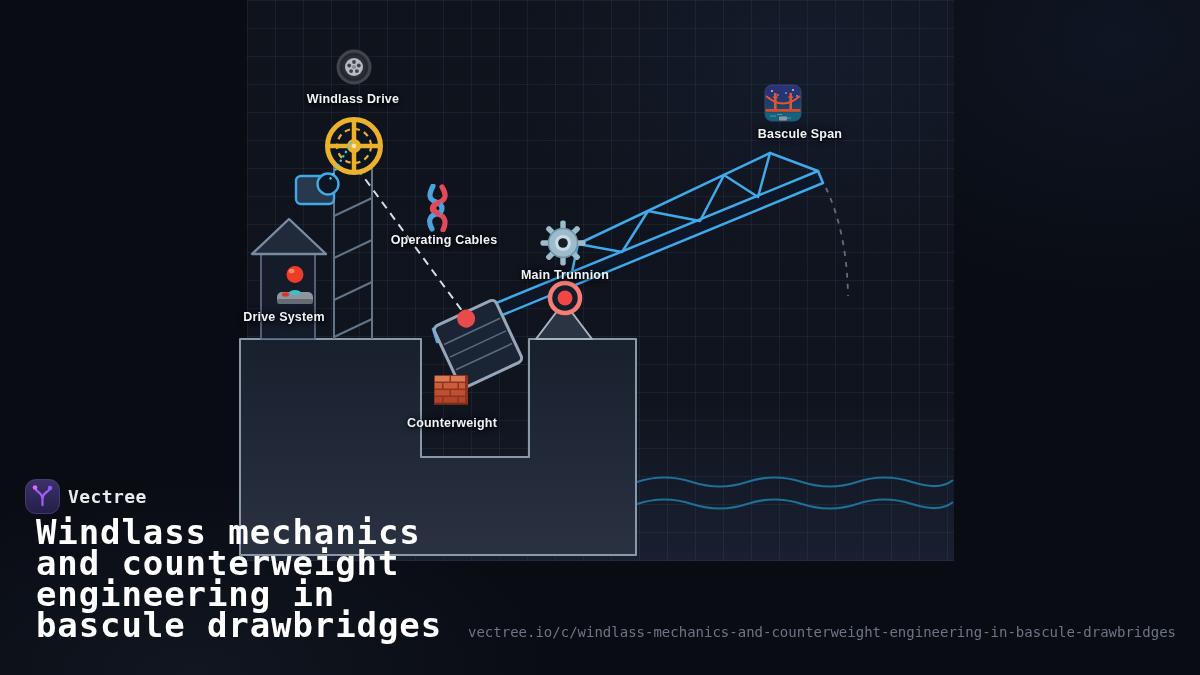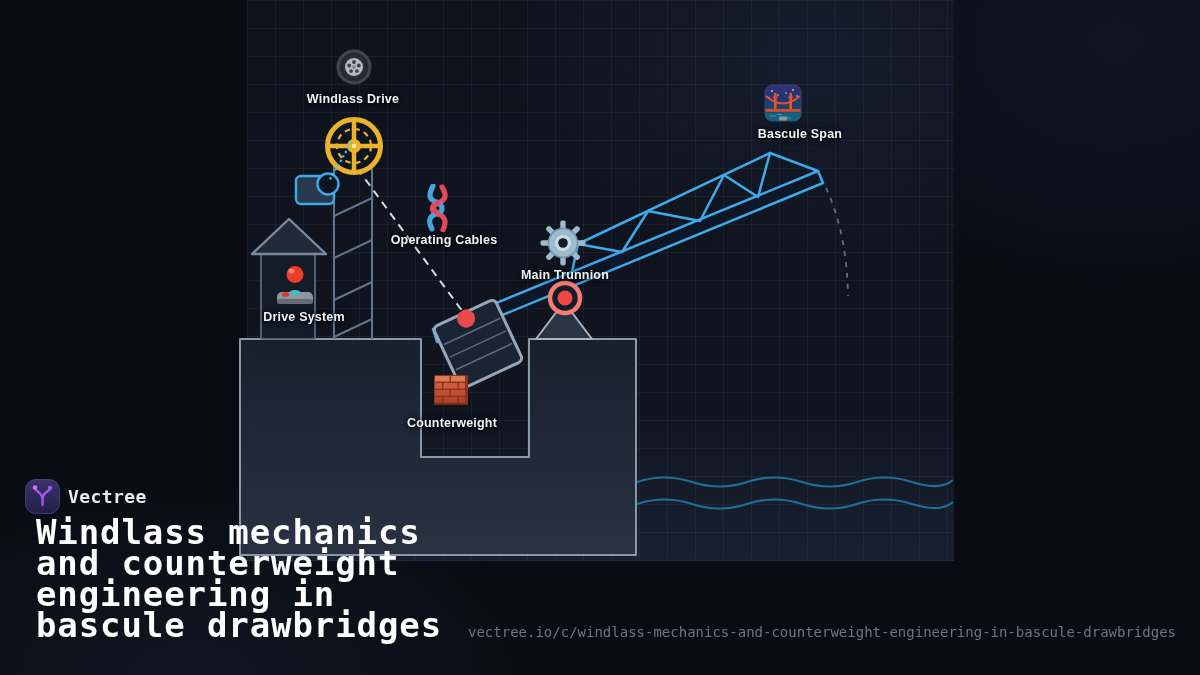--- a/index.html
+++ b/index.html
@@ -221,21 +221,21 @@
         <rect x="3" y="26" width="7" height="5.5" fill="#b0452a"></rect>
           <rect x="11.5" y="26" width="14" height="5.5" fill="#b0452a"></rect>
           <rect x="27" y="26" width="6" height="5.5" fill="#b0452a"></rect>
       </g>
       <rect x="2" y="32.5" width="34" height="1.5" fill="#6e2817"></rect>
     </svg>
   </div>
 
   <div class="label" style="left:353px;top:99px;">Windlass Drive</div>
   <div class="label" style="left:444px;top:240px;">Operating Cables</div>
-  <div class="label" style="left:304px;top:317px;">Drive System</div>
+  <div class="label" style="left:284px;top:317px;">Drive System</div>
   <div class="label" style="left:565px;top:275px;">Main Trunnion</div>
   <div class="label" style="left:784px;top:134px;padding-left:32px;">Bascule Span</div>
   <div class="label" style="left:452px;top:423px;">Counterweight</div>
 
   <div class="brand-row">
     <div class="brand-logo">
       <svg width="35" height="35" viewBox="0 0 35 35">
         <defs>
           <linearGradient id="lgrad" x1="0" y1="0" x2="0" y2="1">
             <stop offset="0" stop-color="#3b3268"></stop>

